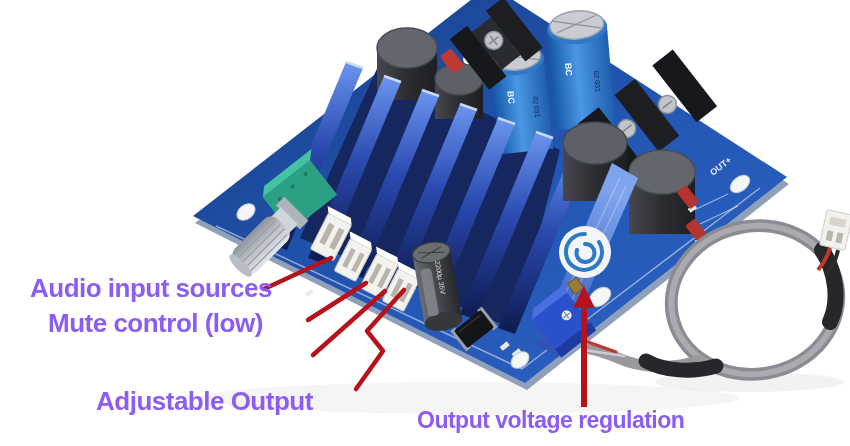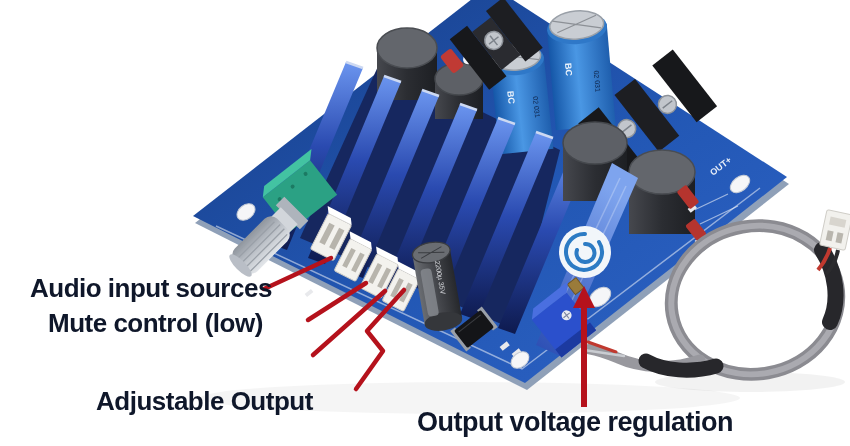--- a/index.html
+++ b/index.html
@@ -1,21 +1,21 @@
 <!DOCTYPE html>
 <html><head>
 <meta charset="utf-8">
 <style>
   html,body{margin:0;padding:0;background:#fff;}
   .stage{position:relative;width:850px;height:446px;background:#ffffff;overflow:hidden;
          font-family:"Liberation Sans",sans-serif;}
   .stage svg{position:absolute;left:0;top:0;}
-  .ann{position:absolute;color:#0f172a;font-weight:bold;font-size:26px;
+  .ann{position:absolute;color:#8b5cf6;font-weight:bold;font-size:26px;
        letter-spacing:-0.5px;white-space:nowrap;line-height:1;}
-  .ann.big{font-size:27px;}
+  .ann.big{font-size:23px;}
 </style>
 </head>
 <body>
 
 <div class="stage">
 <svg width="850" height="446" viewBox="0 0 850 446">
   <defs>
     <linearGradient id="boardGrad" x1="0" y1="0" x2="1" y2="1">
       <stop offset="0" stop-color="#173c84"></stop>
           <stop offset="0.55" stop-color="#2257b4"></stop>

